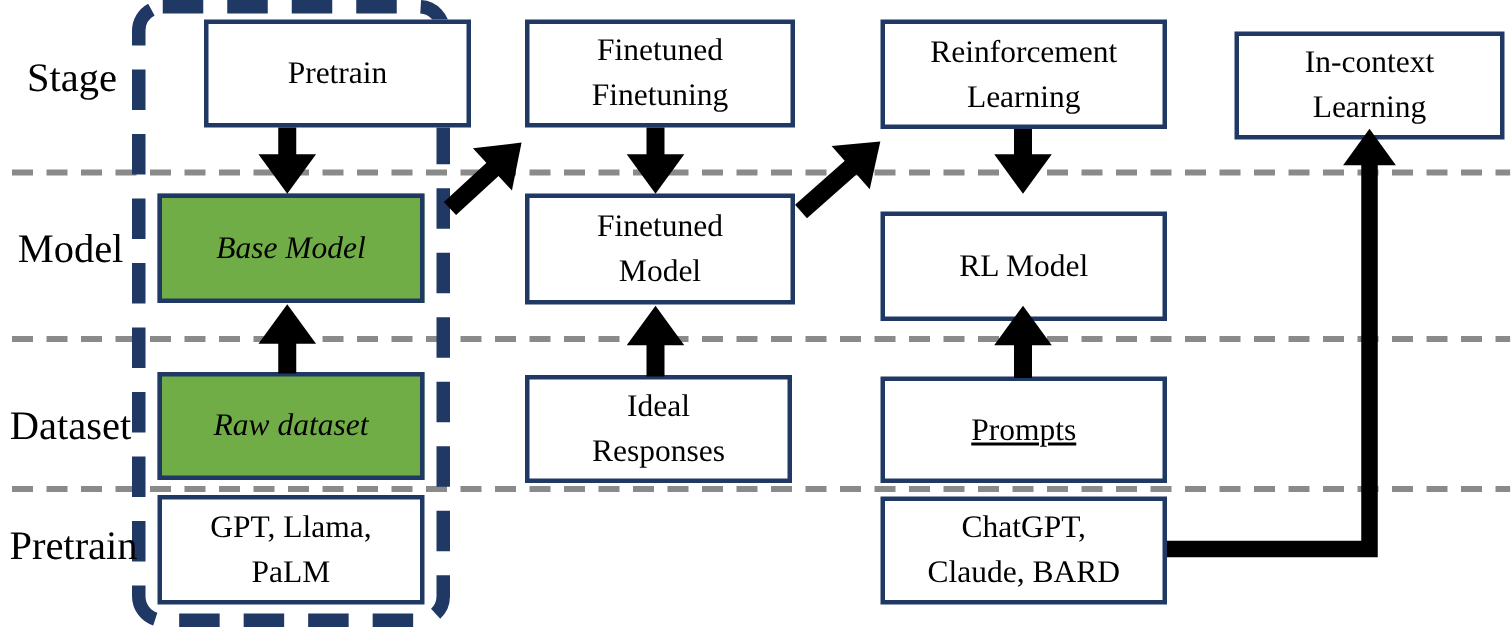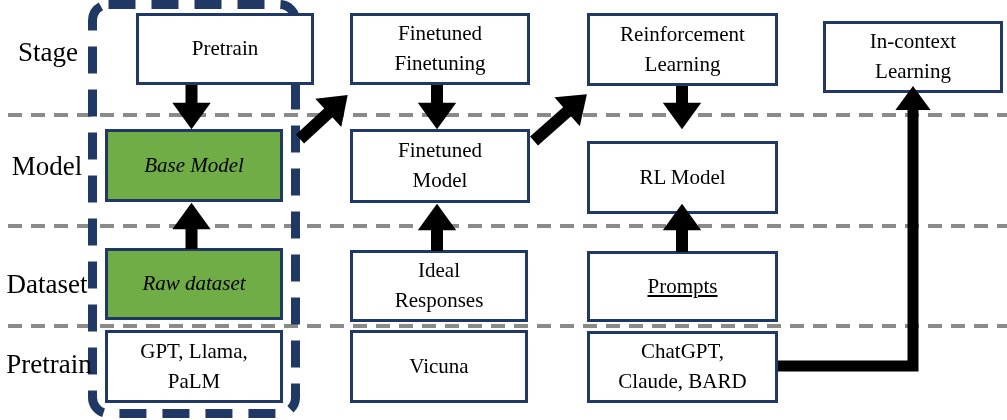--- a/index.html
+++ b/index.html
@@ -107,23 +107,20 @@
 Finetuning</span>
   </div>
   <div class="box" style="left:350px; top:129px; width:180px; height:74px;">
     <span class="box-label">Finetuned
 Model</span>
   </div>
   <div class="box" style="left:350px; top:250px; width:178px; height:72px;">
     <span class="box-label">Ideal
 Responses</span>
   </div>
-  <div class="box" style="left:350px; top:330px; width:178px; height:73px;">
-    <span class="box-label">Vicuna</span>
-  </div>
 
   <div class="box" style="left:587px; top:13px; width:191px; height:73px;">
     <span class="box-label">Reinforcement
 Learning</span>
   </div>
   <div class="box" style="left:587px; top:129px; width:191px; height:73px;margin-top:12px;">
     <span class="box-label">RL Model</span>
   </div>
   <div class="box" style="left:587px; top:251px; width:191px; height:71px;text-decoration:underline;">
     <span class="box-label">Prompts</span>

